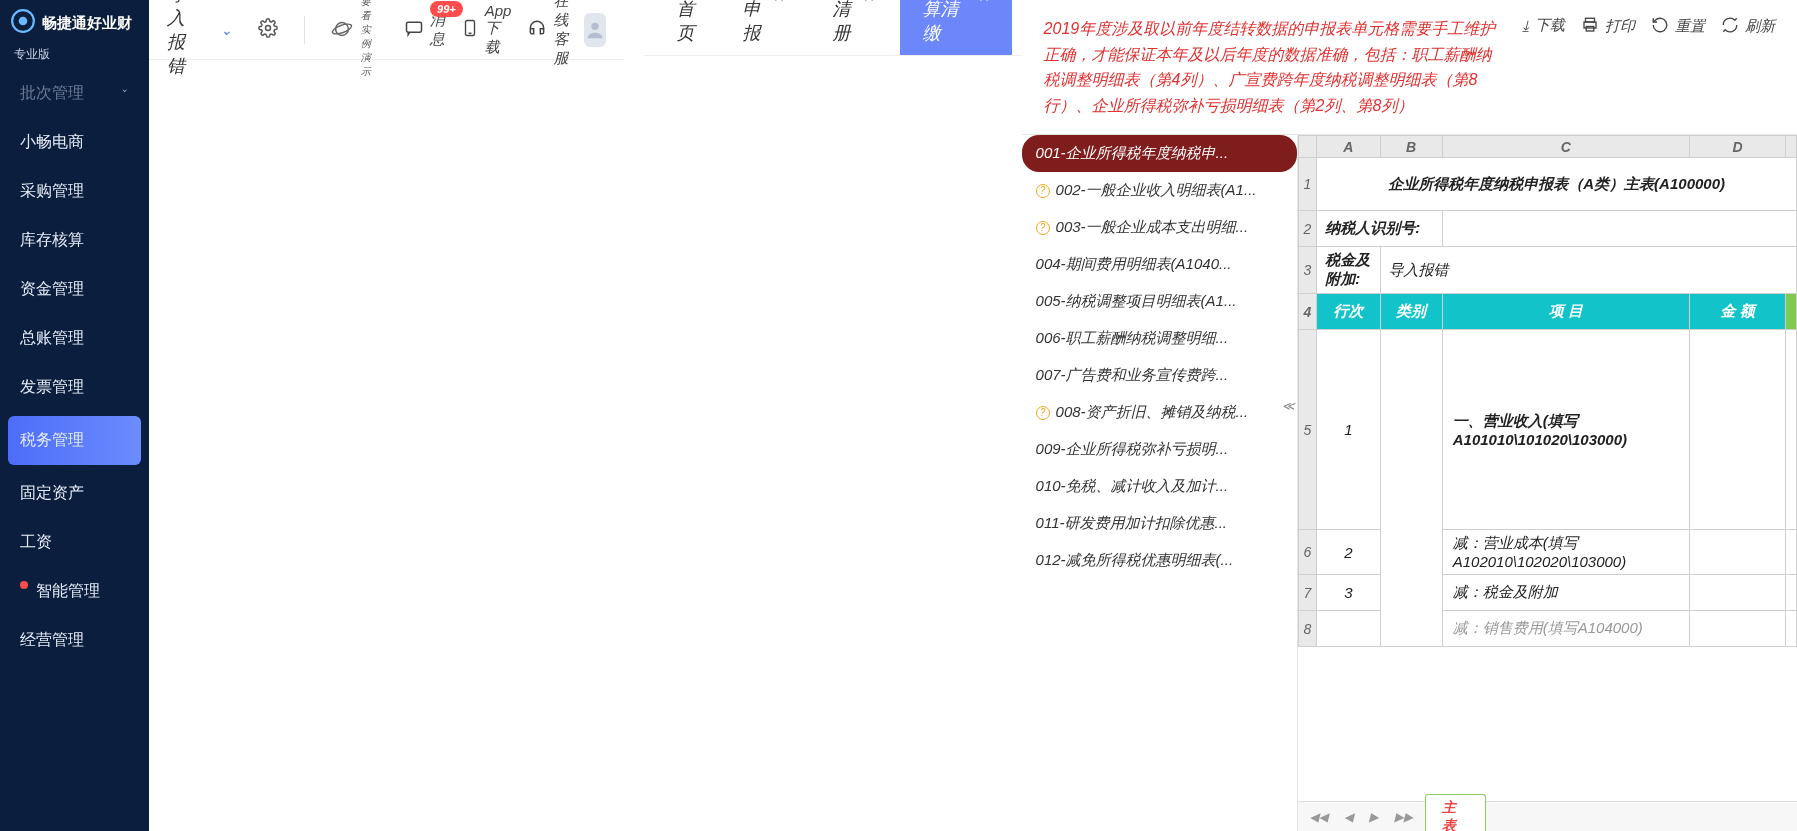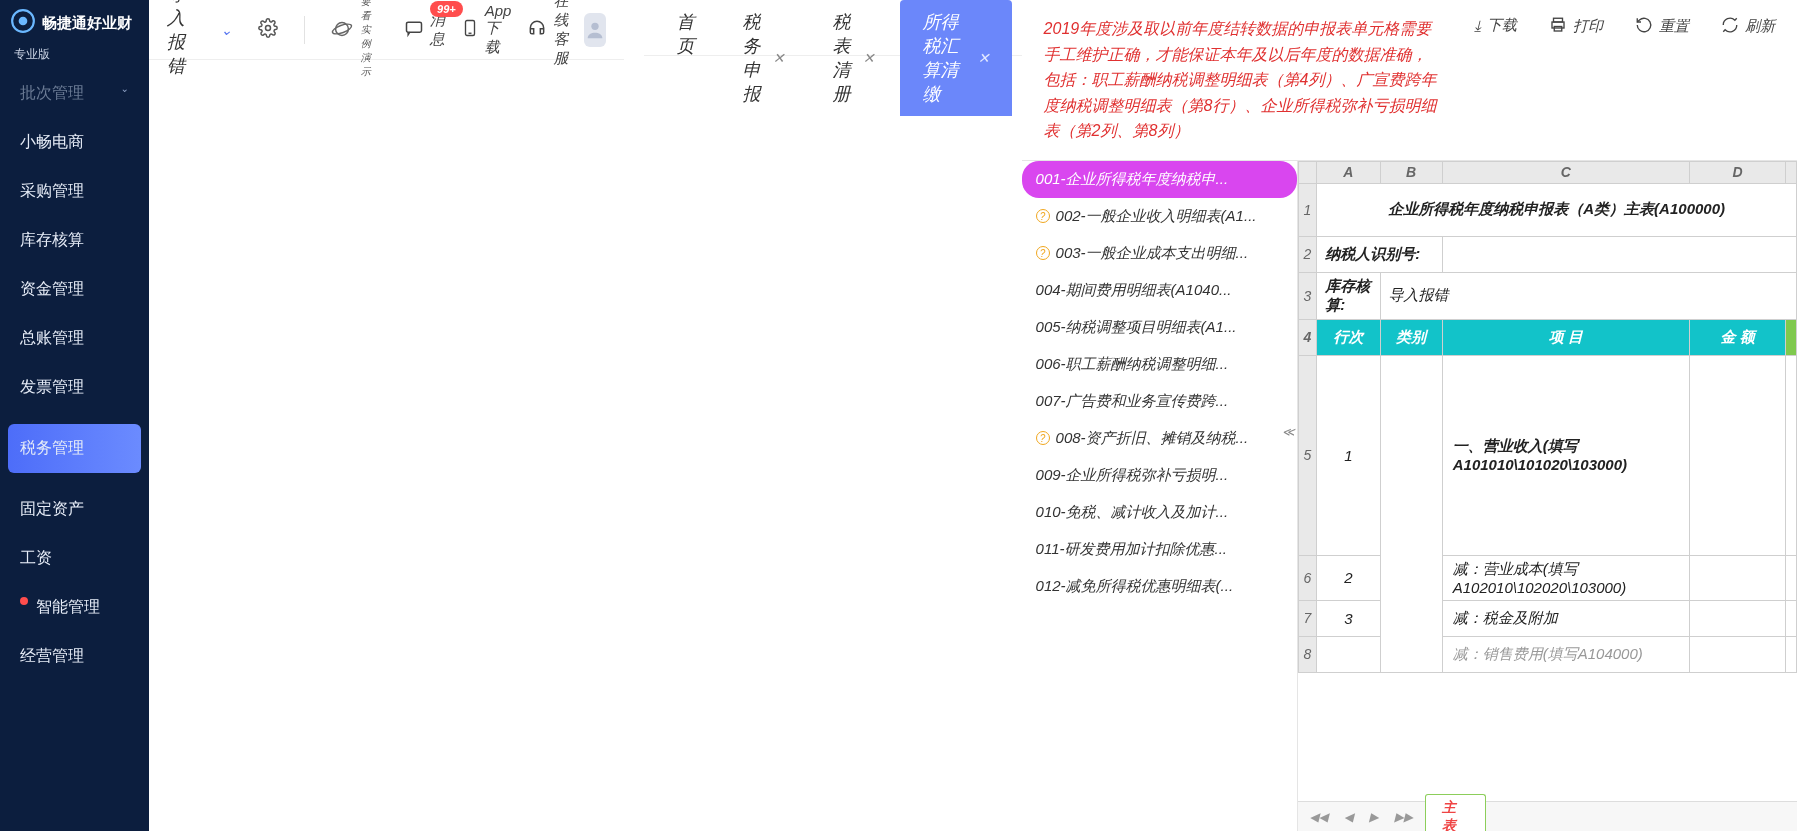--- a/index.html
+++ b/index.html
@@ -7,52 +7,52 @@
 body { display: flex; background: #fff; }
 
 .sidebar { width: 149px; background: #0c1e3e; color: #fff; display: flex; flex-direction: column; flex-shrink: 0; height: 100%; }
 .logo-area { display: flex; align-items: center; padding: 8px 10px; gap: 6px; }
 .logo-icon { width: 26px; height: 26px; }
 .logo-text { font-size: 15px; font-weight: bold; }
 .edition { font-size: 12px; padding: 0 14px 6px 14px; color: #c9d2e3; }
 .nav-menu { flex: 1; overflow-y: auto; }
 .nav-item { padding: 14px 20px; font-size: 16px; cursor: pointer; color: #e6ecf7; display: flex; align-items: flex-start; gap: 8px; }
 .nav-item.dimmed { color: #6b7b95; }
-.nav-item.active { background: linear-gradient(90deg, #4d6df9, #6b8bff); border-radius: 6px; margin: 12px 8px; padding: 14px 12px; }
+.nav-item.active { background: linear-gradient(90deg, #4d6df9, #6b8bff); border-radius: 6px; margin: 4px 8px; padding: 14px 12px; }
 .nav-item .dot { width: 8px; height: 8px; background: #ff4d4d; border-radius: 50%; display: inline-block; }
 .nav-item .chev { margin-left: auto; font-size: 10px; color: #8fa2c6; }
 
 .main { flex: 1; display: flex; height: 100%; min-width: 0; font-style: italic; }
 
 .topbar { height: 60px; display: flex; align-items: center; padding: 0 18px; border-bottom: 1px solid #eee; gap: 16px; }
 .crumb { font-size: 18px; color: #333; }
 .chev-down { color: #5a78f0; font-size: 14px; margin-left: 8px; }
 .gear { width: 20px; height: 20px; color: #555; margin-left: 10px; }
 .topbar-divider { width: 1px; height: 28px; background: #e2e2e2; margin: 0 10px; }
 .demo-link { display: flex; align-items: center; gap: 8px; color: #555; font-size: 10px; }
 .spacer { flex: 1; }
 .top-action { display: flex; align-items: center; gap: 6px; color: #444; font-size: 15px; cursor: pointer; position: relative; }
 .badge { position: absolute; top: -10px; right: -18px; background: #ff4d4d; color: #fff; font-size: 11px; font-weight: bold; padding: 2px 7px; border-radius: 10px; }
 .avatar { width: 34px; height: 34px; background: #e1e5ee; border-radius: 6px; display: flex; align-items: center; justify-content: center; color: #9aa5bd; }
 
-.tabs { height: 56px; display: flex; align-items: flex-start; padding: 0 10px; border-bottom: 1px solid #eee; gap: 4px; margin-left: 20px; }
+.tabs { height: 56px; display: flex; align-items: flex-end; padding: 0 10px; border-bottom: 1px solid #eee; gap: 4px; margin-left: 20px; }
 .tab { padding: 10px 22px; font-size: 18px; color: #333; cursor: pointer; display: flex; align-items: center; gap: 6px; border-radius: 4px 4px 0 0; }
 .tab.active { background: #6b87fa; color: #fff; }
 .tab .close { font-size: 14px; color: #888; }
 .tab.active .close { color: #e3e9ff; }
 
 .content { flex: 1; display: flex; flex-direction: column; min-height: 0; }
-.notice-bar { display: flex; align-items: flex-start; padding: 16px 22px; gap: 32px; }
+.notice-bar { display: flex; align-items: flex-start; padding: 16px 22px; gap: 16px; }
 .notice-text { color: #e03030; font-size: 16px; line-height: 1.6; flex: 1; }
 .toolbtn { display: flex; align-items: center; gap: 6px; color: #444; font-size: 15px; cursor: pointer; white-space: nowrap; }
 
 .workspace { flex: 1; display: flex; min-height: 0; border-top: 1px solid #e5e5e5; }
 .report-list { width: 276px; border-right: 1px solid #e5e5e5; overflow-y: auto; position: relative; }
 .report-item { padding: 9px 14px; font-size: 15px; color: #333; cursor: pointer; display: flex; align-items: center; gap: 6px; white-space: nowrap; overflow: hidden; text-overflow: ellipsis; }
-.report-item.active { background: #d946ef; color: #fff; border-radius: 17px; }
+.report-item.active { background: #7f1d1d; color: #fff; border-radius: 17px; }
 .warn-icon { width: 14px; height: 14px; border: 1.5px solid #f0a720; border-radius: 50%; display: inline-flex; align-items: center; justify-content: center; font-size: 10px; color: #f0a720; flex-shrink: 0; }
 .collapse-handle { position: absolute; right: 0; top: 260px; font-size: 12px; color: #888; background: #fff; padding: 4px 2px; cursor: pointer; }
 
 .sheet-area { flex: 1; display: flex; flex-direction: column; min-width: 0; }
 .sheet-scroll { flex: 1; overflow: auto; }
 .grid { border-collapse: collapse; table-layout: fixed; }
 .grid th, .grid td { border: 1px solid #cfcfcf; background: #fff; font-size: 15px; color: #222; vertical-align: middle; }
 .grid .corner { background: #e9e9e9; width: 44px; height: 22px; }
 .grid .rowhdr { background: #e9e9e9; text-align: center; color: #666; width: 44px; height: 36px; font-size: 14px; }
 .grid .colhdr { background: #e9e9e9; text-align: center; color: #666; height: 22px; font-size: 14px; }
@@ -299,21 +299,21 @@
               <td class="rowhdr">1</td>
               <td class="title-cell" colspan="5">企业所得税年度纳税申报表（A类）主表(A100000)</td>
             </tr>
             <tr>
               <td class="rowhdr">2</td>
               <td class="label-cell" colspan="2">纳税人识别号:</td>
               <td colspan="3"></td>
             </tr>
             <tr>
               <td class="rowhdr">3</td>
-              <td class="label-cell">库存核算:</td>
+              <td class="label-cell">税金及附加:</td>
               <td class="label-cell" colspan="4" style="font-weight:normal">导入报错</td>
             </tr>
             <tr class="hdr-row">
               <td class="rowhdr" style="background:#e9e9e9;color:#666">4</td>
               <td>行次</td>
               <td>类别</td>
               <td>项  目</td>
               <td>金  额</td>
               <td class="last"></td>
             </tr>

